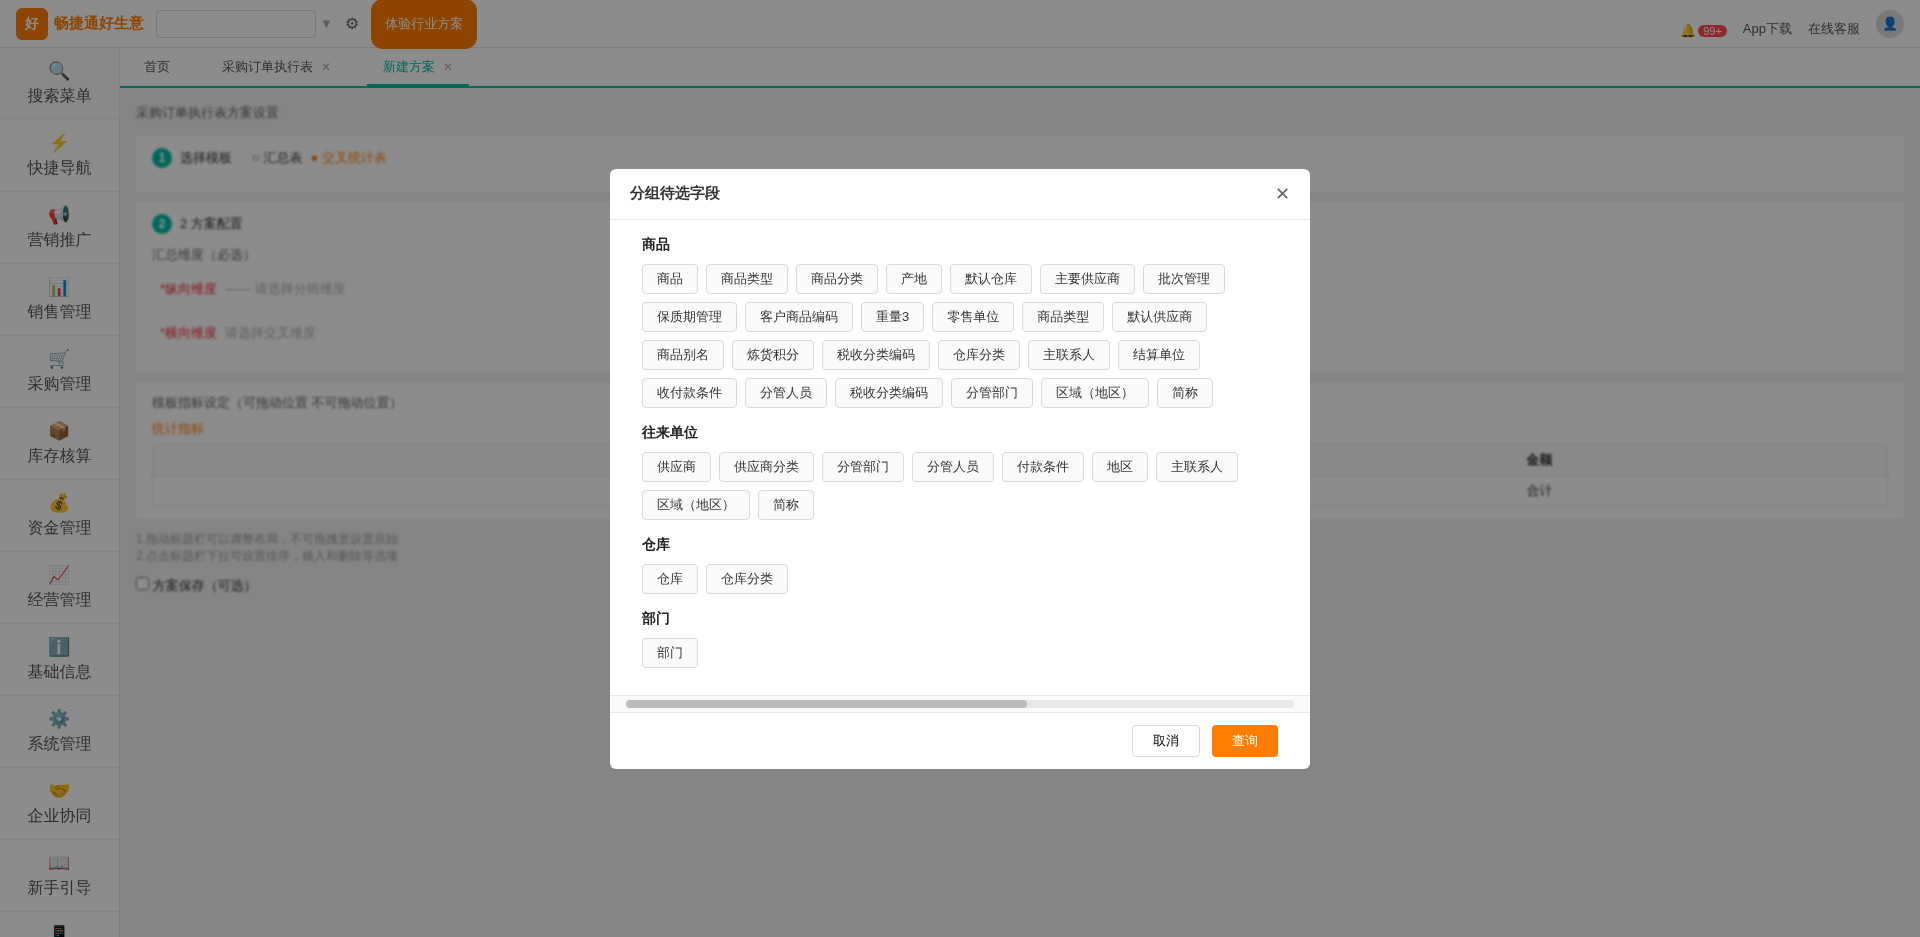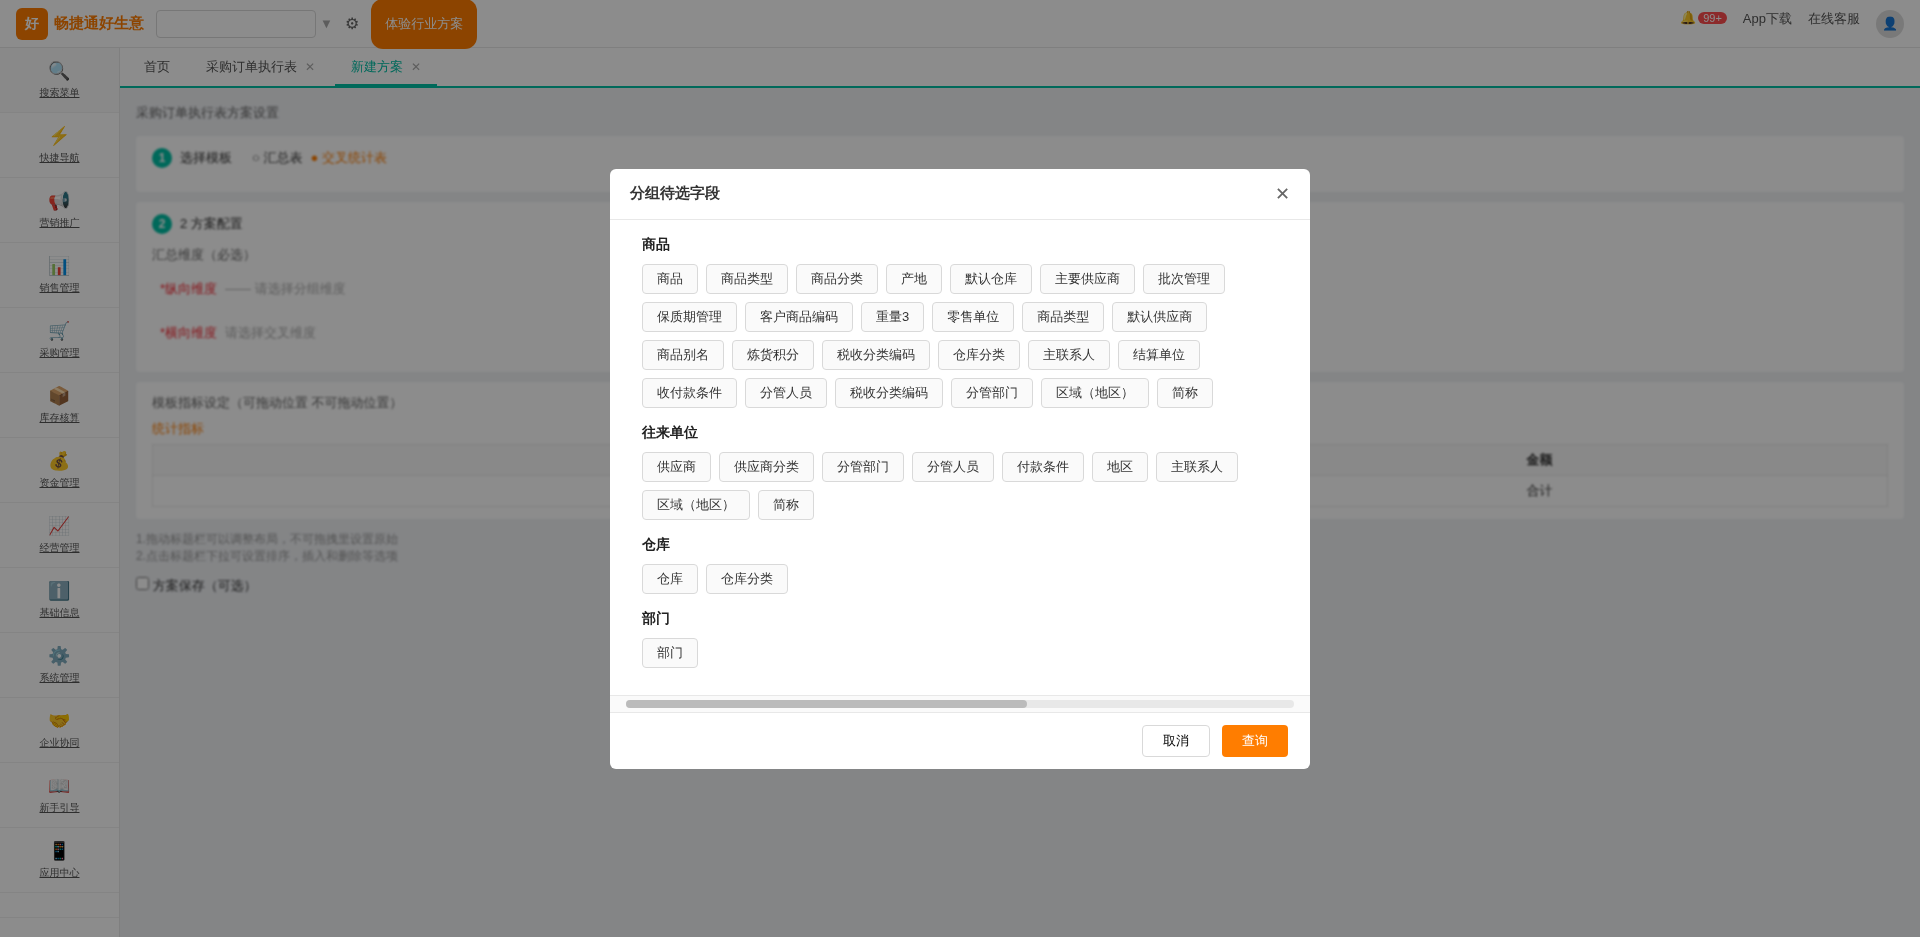--- a/index.html
+++ b/index.html
@@ -17,21 +17,21 @@
       position: fixed;
       top: 0; left: 0; right: 0;
       z-index: 100;
     }
     .header-left { display: flex; align-items: center; gap: 12px; }
     .logo { display: flex; align-items: center; gap: 6px; color: #ff7d00; font-size: 15px; font-weight: bold; }
     .logo-icon { width: 32px; height: 32px; background: #ff7d00; border-radius: 6px; display: flex; align-items: center; justify-content: center; color: white; font-size: 14px; font-weight: bold; }
     .header-search { display: flex; align-items: center; gap: 4px; }
     .search-box { width: 160px; height: 28px; border: 1px solid #d9d9d9; border-radius: 4px; padding: 0 8px; font-size: 12px; }
     .header-btn-orange { background: #ff7d00; color: white; border: none; padding: 16px 14px; border-radius: 12px; cursor: pointer; font-size: 13px; }
-    .header-right { display: flex; align-items: flex-start; gap: 16px; font-size: 13px; color: #555; margin-left: 14px; }
+    .header-right { display: flex; align-items: flex-end; gap: 16px; font-size: 13px; color: #555; margin-left: 14px; }
     .badge { background: #ff4d4f; color: white; border-radius: 10px; padding: 0 5px; font-size: 11px; margin-left: 2px; }
     .gear-icon { cursor: pointer; color: #666; font-size: 16px; }
 
     
     .sidebar {
       width: 120px;
       background: #fff;
       position: fixed;
       top: 48px;
       left: 0;
@@ -43,37 +43,37 @@
     .sidebar-item {
       display: flex;
       flex-direction: column;
       align-items: center;
       padding: 12px 8px;
       cursor: pointer;
       color: #555;
       border-bottom: 1px solid #f0f0f0;
     }
     .sidebar-item .icon { font-size: 18px; margin-bottom: 4px; }
-    .sidebar-item .label { font-size: 10px; text-decoration: underline; }
+    .sidebar-item .label { font-size: 16px; }
     .sidebar-item.search-item { background: #f9f9f9; }
 
     
     .tab-bar {
       position: fixed;
       top: 48px;
       left: 120px;
       right: 0;
       height: 40px;
       background: #fff;
       display: flex;
       align-items: center;
       border-bottom: 2px solid #00bfa5;
       z-index: 90;
       padding: 0 8px;
-      gap: 4px;
+      gap: 20px;
     }
     .tab {
       padding: 8px 16px;
       cursor: pointer;
       color: #555;
       font-size: 13px;
       border-bottom: 2px solid transparent;
       margin-bottom: -2px;
       white-space: nowrap;
       display: flex; align-items: center; gap: 4px;
@@ -120,21 +120,21 @@
     .modal-title { font-size: 15px; font-weight: 600; }
     .modal-close { cursor: pointer; color: #666; font-size: 18px; }
     .modal-body {
       flex: 1;
       overflow-y: auto;
       padding: 16px 32px;
     }
     .modal-footer {
       display: flex;
       justify-content: flex-end;
-      padding: 12px 22px;
+      padding: 12px 32px;
       border-top: 1px solid #e8e8e8;
       gap: 12px;
     }
     .btn-cancel {
       padding: 6px 20px;
       border: 1px solid #d9d9d9;
       border-radius: 4px;
       background: #fff;
       cursor: pointer;
       font-size: 13px;

